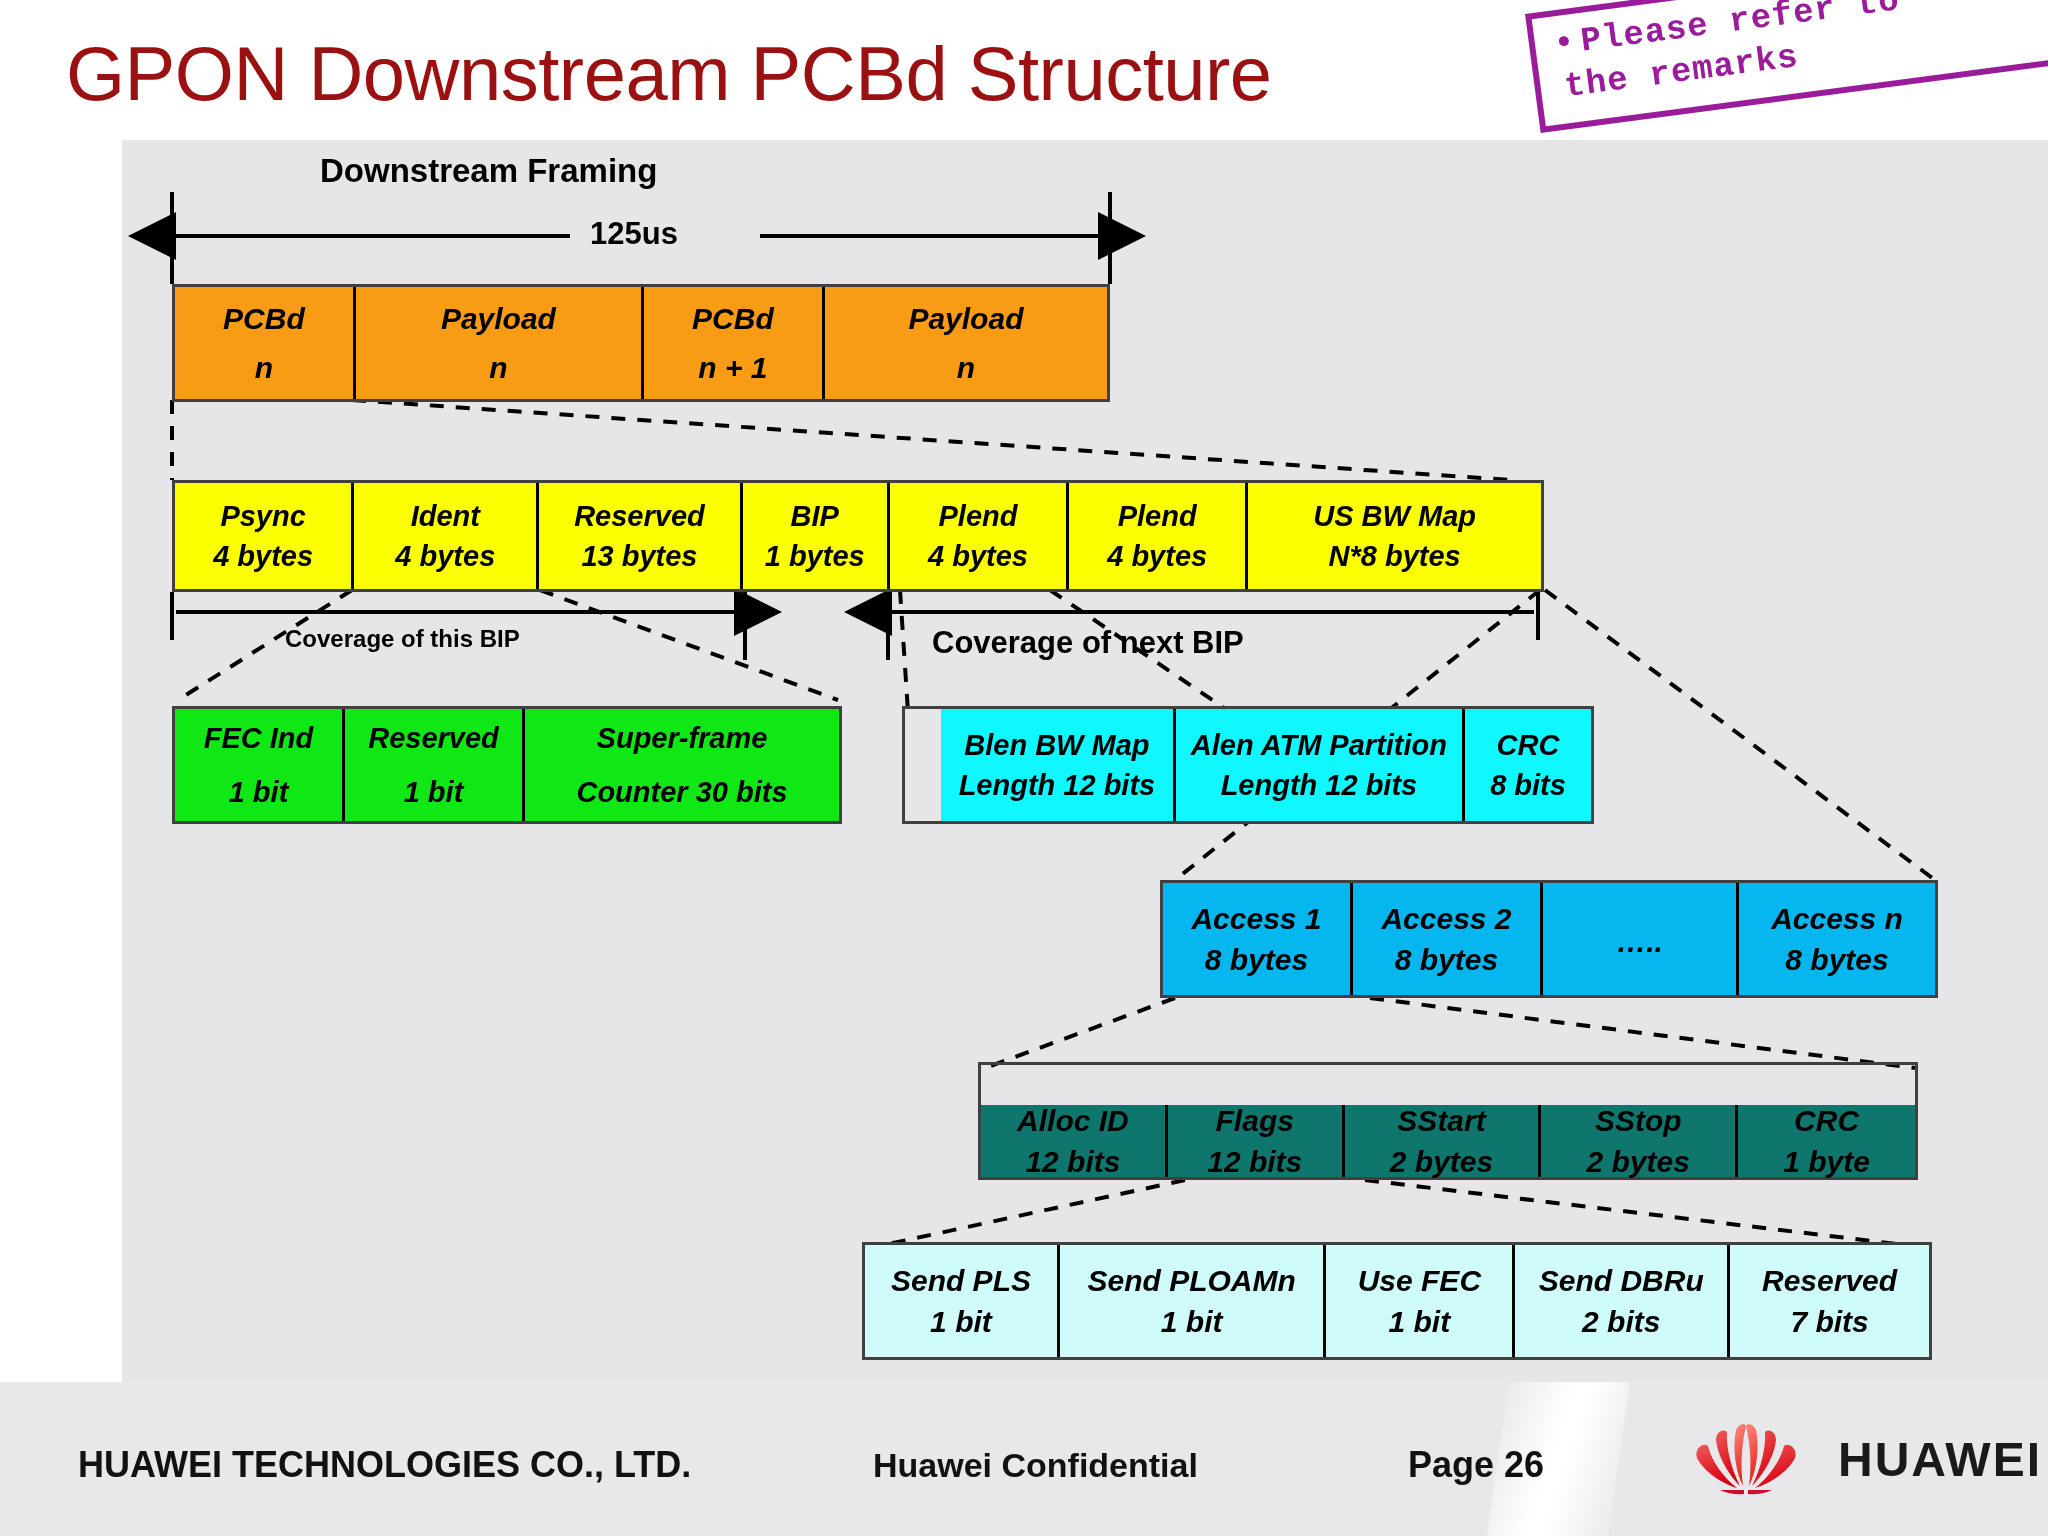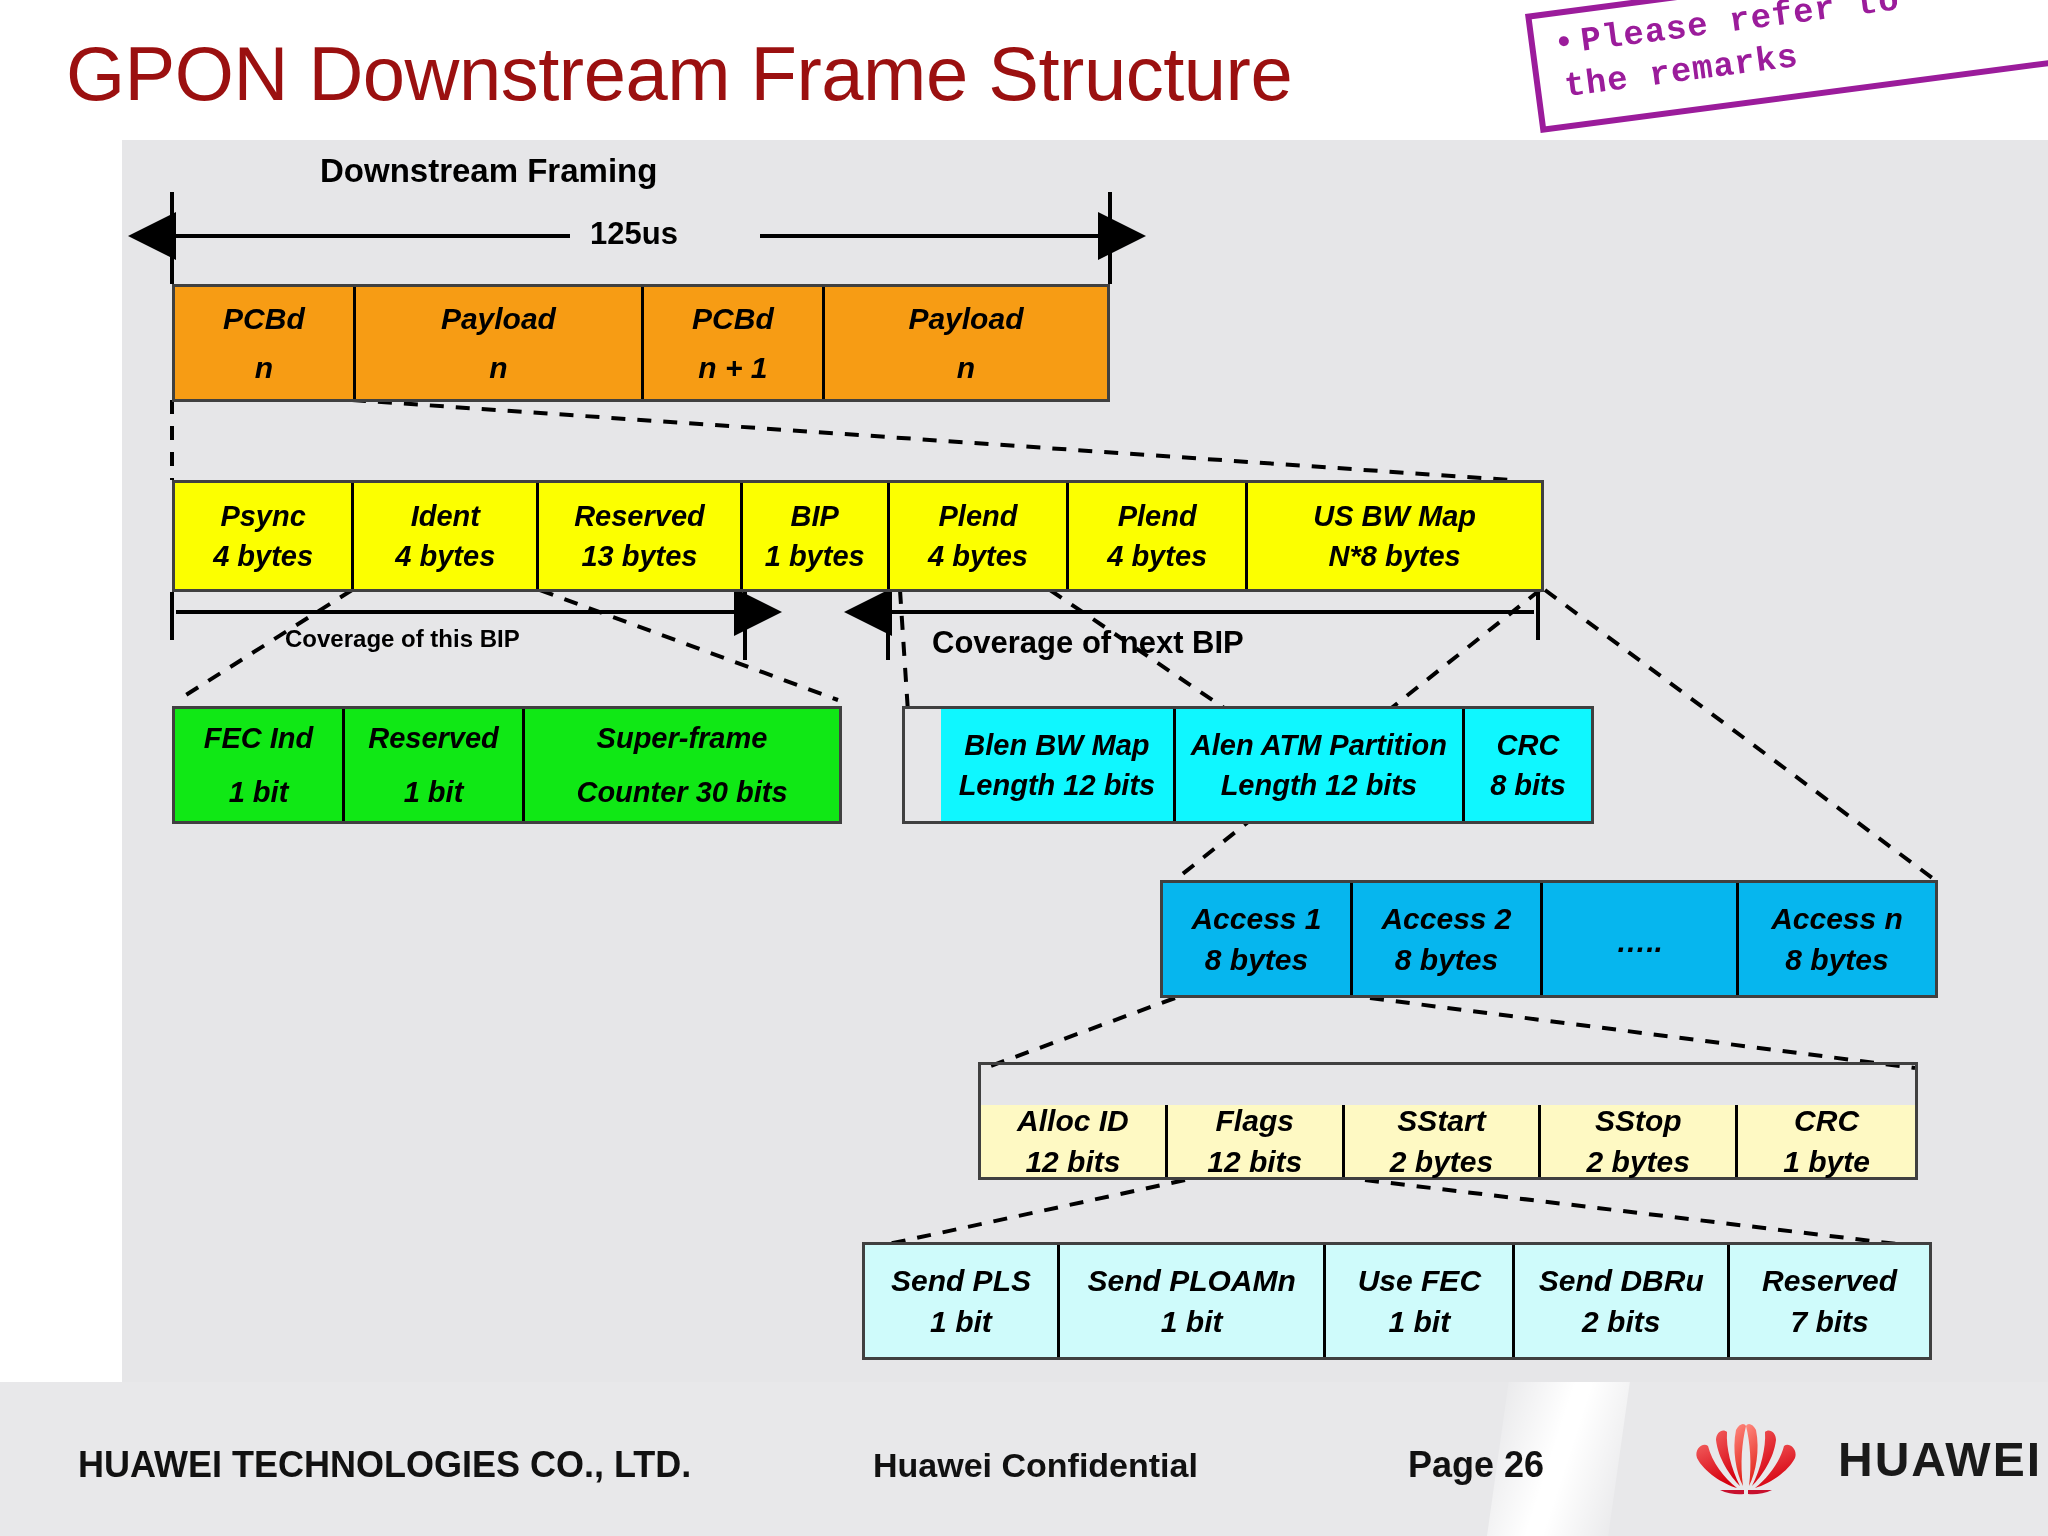--- a/index.html
+++ b/index.html
@@ -71,21 +71,21 @@
 
   .green .cell { background: #10E815; font-size: 29px; }
   .green .cell .l1 { margin-bottom: 20px; }
 
   .cyan .cell { background: #0FF7FF; font-size: 29px; }
   .cyan .cell .l1 { margin-bottom: 6px; }
 
   .blue .cell { background: #06B6EE; font-size: 30px; }
   .blue .cell .l1 { margin-bottom: 6px; }
 
-  .purple .cell { background: #fef9c3; font-size: 30px; margin-top: 40px; }
+  .purple .cell { background: #0f766e; font-size: 30px; margin-top: 40px; }
   .purple .cell .l1 { margin-bottom: 6px; }
 
   .ltcyan .cell { background: #CFFBFB; font-size: 30px; }
   .ltcyan .cell .l1 { margin-bottom: 6px; }
 
   
   .lbl {
     position: absolute; color: #000; font-weight: 700;
     white-space: nowrap;
   }
@@ -136,21 +136,21 @@
   .ft-logo-text {
     font-size: 48px; font-weight: 700; color: #1a1a1a;
     letter-spacing: 2px;
   }
 </style>
 </head>
 <body>
 
 <div id="slide">
 
-  <div class="title">GPON Downstream Frame Structure</div>
+  <div class="title">GPON Downstream PCBd Structure</div>
 
   <div class="stamp">
     <div class="stamp-inner">
       <span class="stamp-bullet"></span><span>Please refer to</span><br>
       <span>the remarks</span>
     </div>
   </div>
 
   <div class="panel"></div>
 

